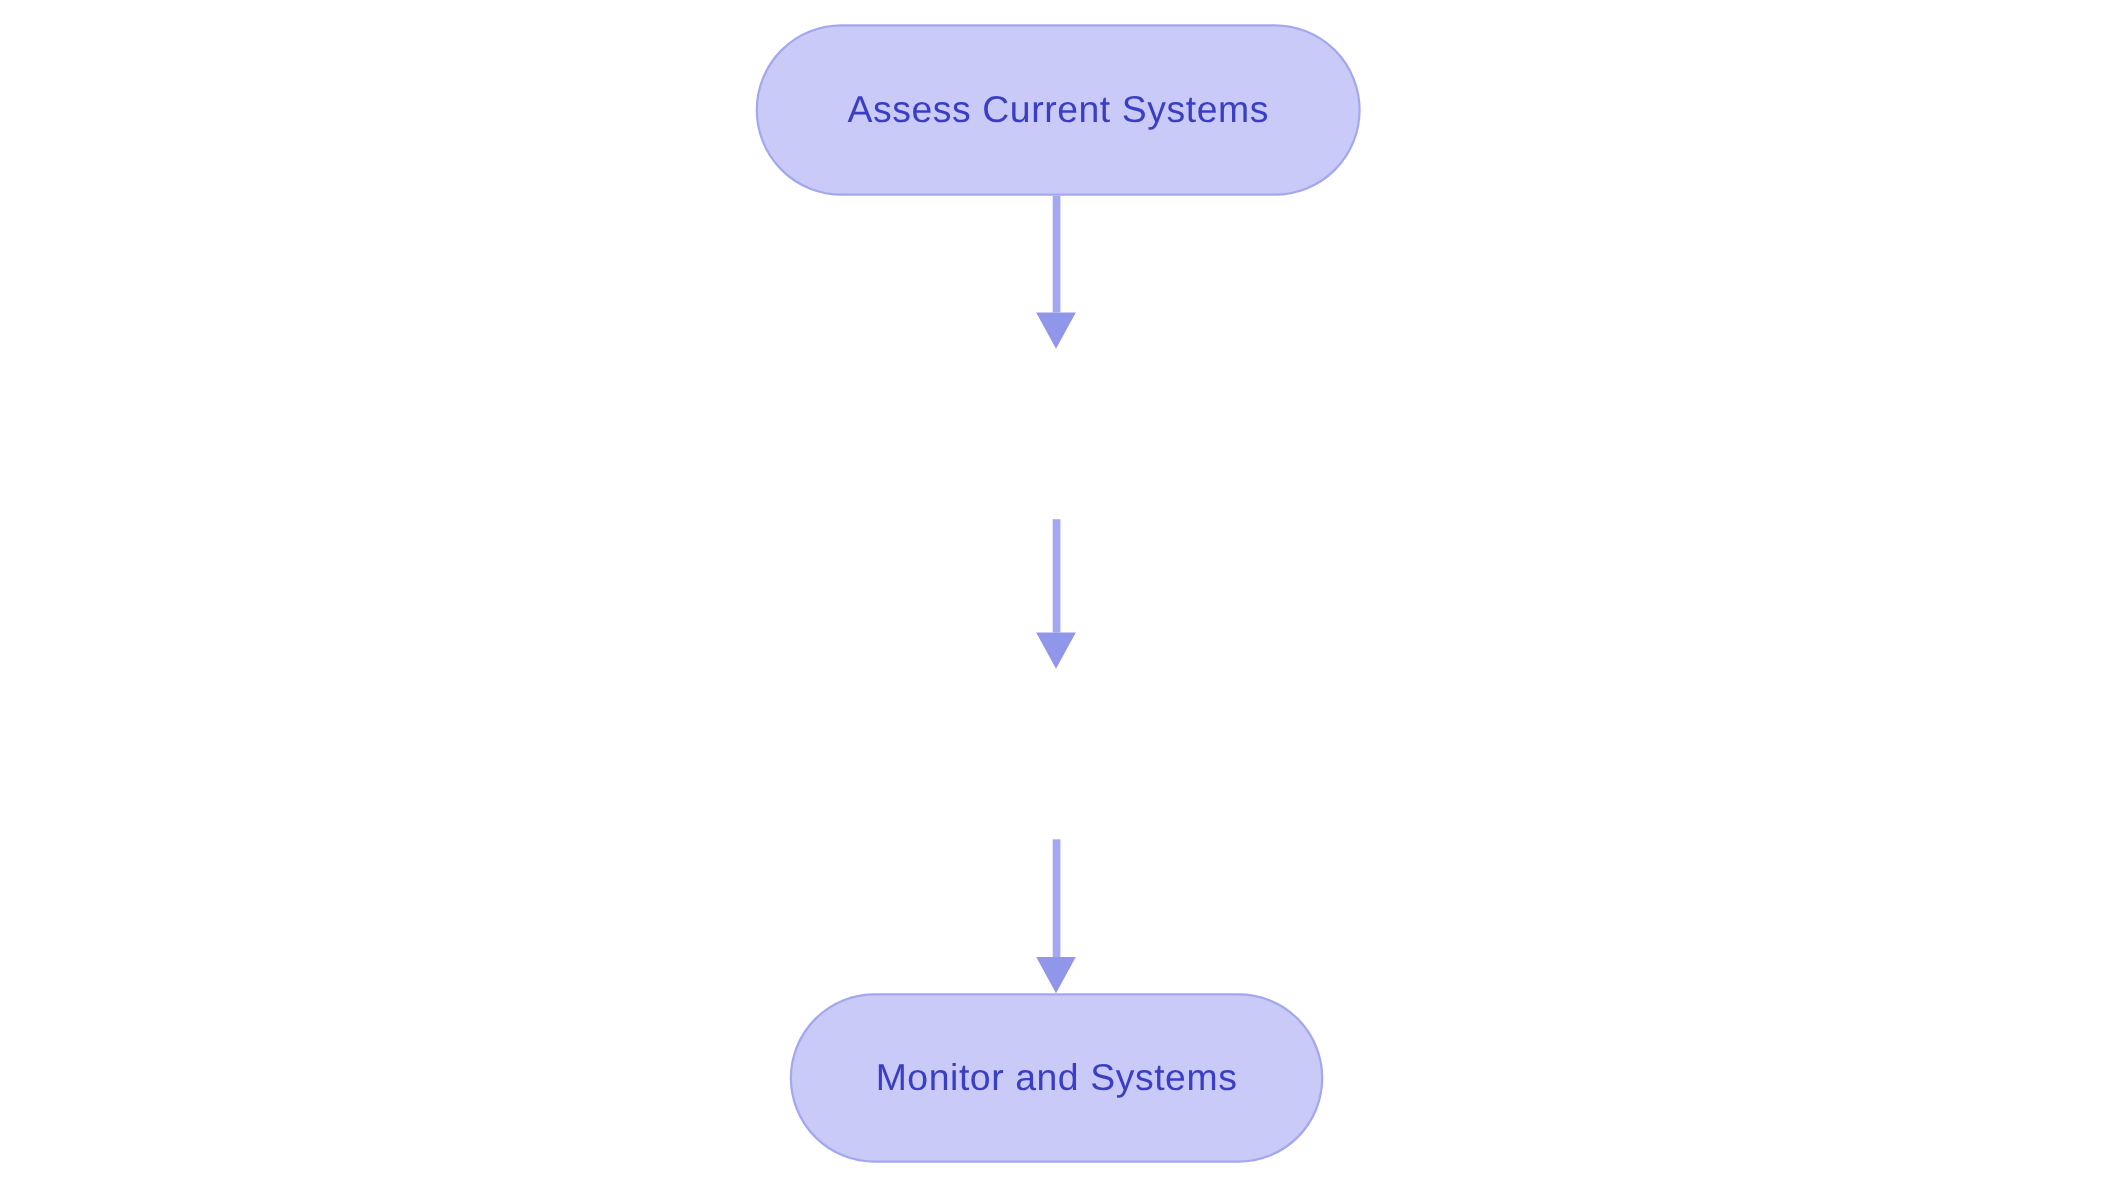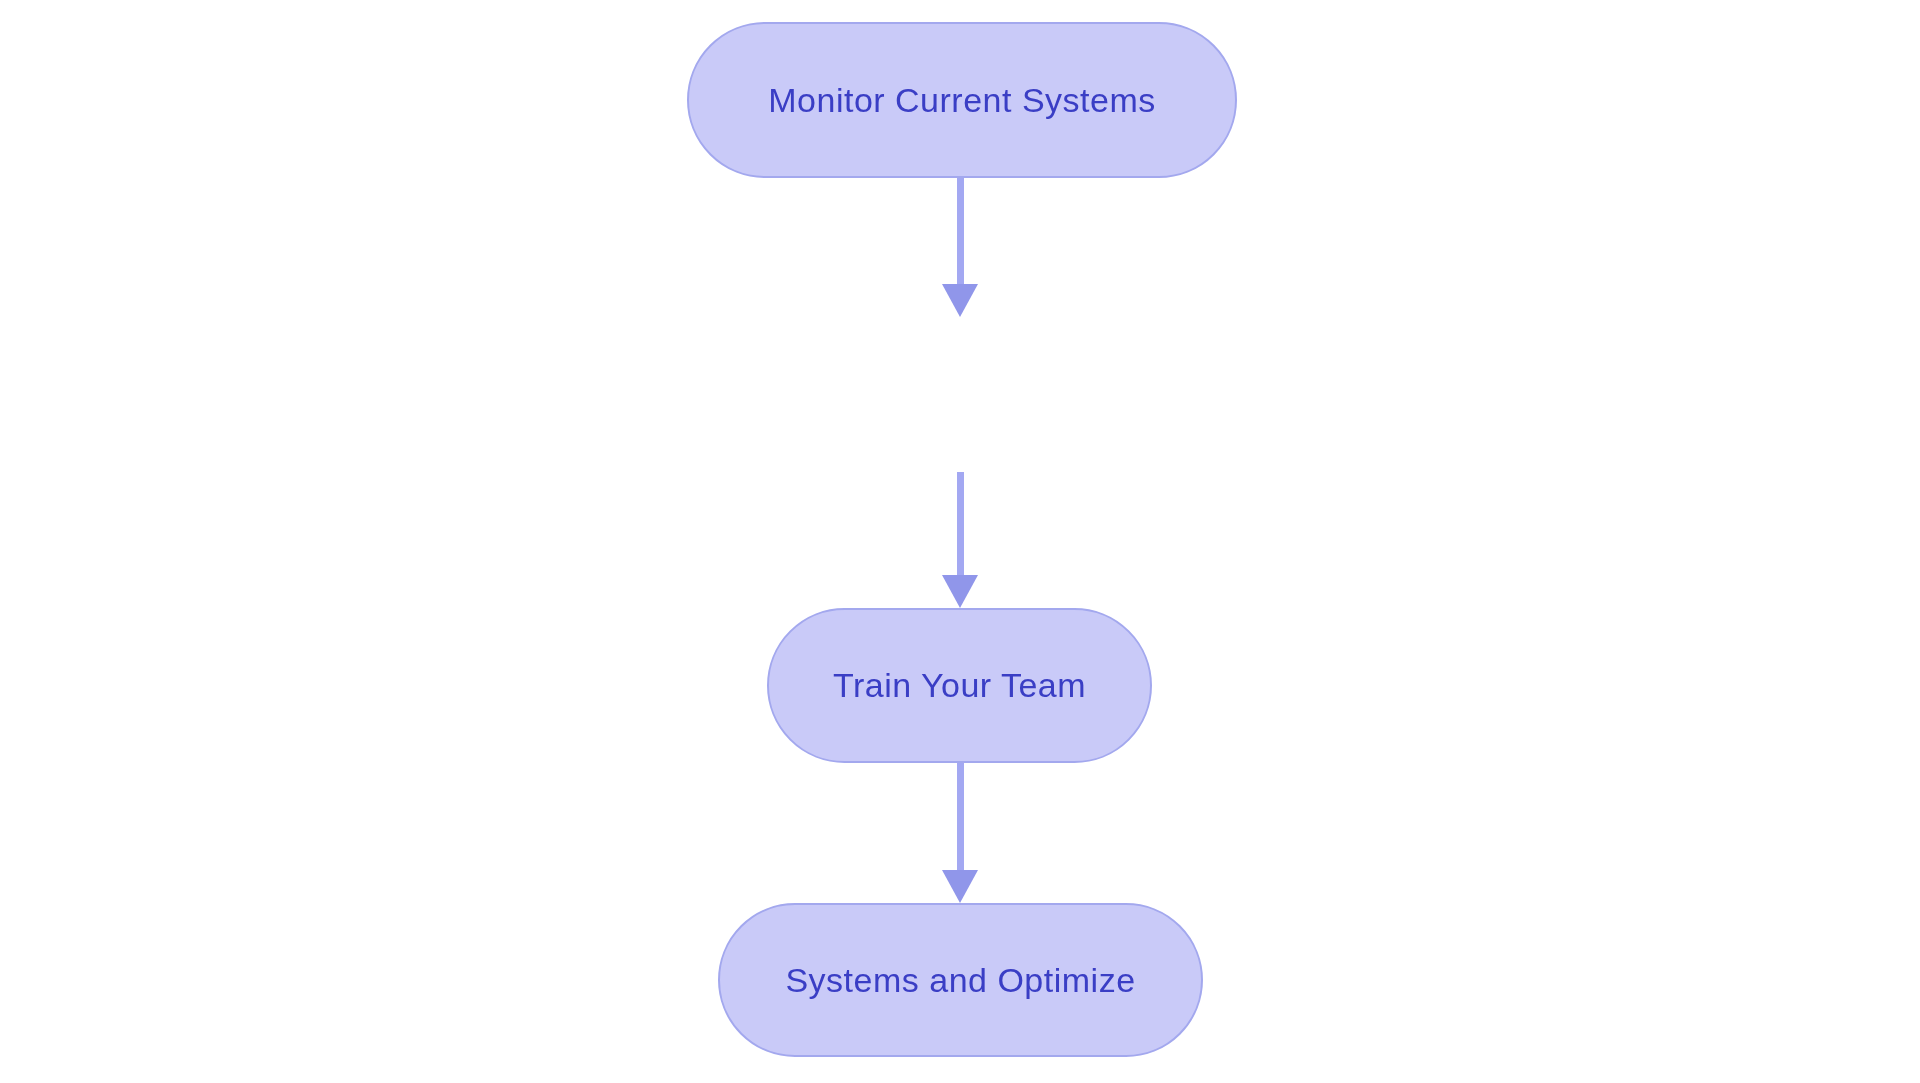--- a/index.html
+++ b/index.html
@@ -62,40 +62,37 @@
     border-right: 18px solid transparent;
     border-top: 33px solid #9096ea;
   }
 </style>
 </head>
 <body>
 
 <div class="canvas">
 
   <div class="node node-1">
-    <span>Monitor Current Systems</span>
+    <span>Assess Current Systems</span>
   </div>
 
   <div class="connector conn-1">
     <div class="shaft"></div>
     <div class="head"></div>
   </div>
 
 
   <div class="connector conn-2">
     <div class="shaft"></div>
     <div class="head"></div>
   </div>
 
-  <div class="node node-3">
-    <span>Train Your Team</span>
-  </div>
 
   <div class="connector conn-3">
     <div class="shaft"></div>
     <div class="head"></div>
   </div>
 
   <div class="node node-4">
-    <span>Systems and Optimize</span>
+    <span>Monitor and Systems</span>
   </div>
 
 </div>
 
 </body></html>

